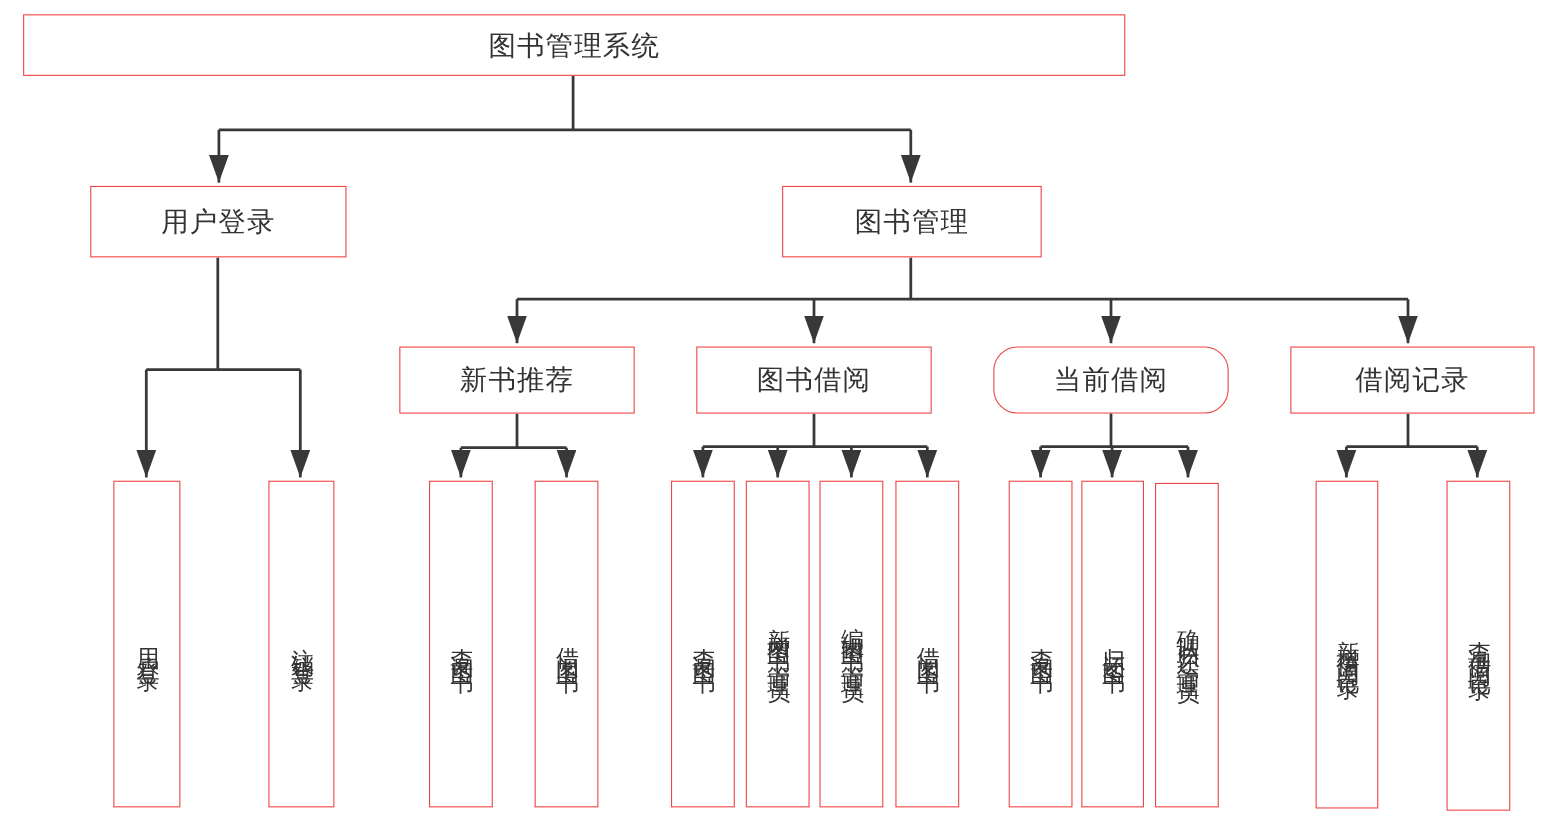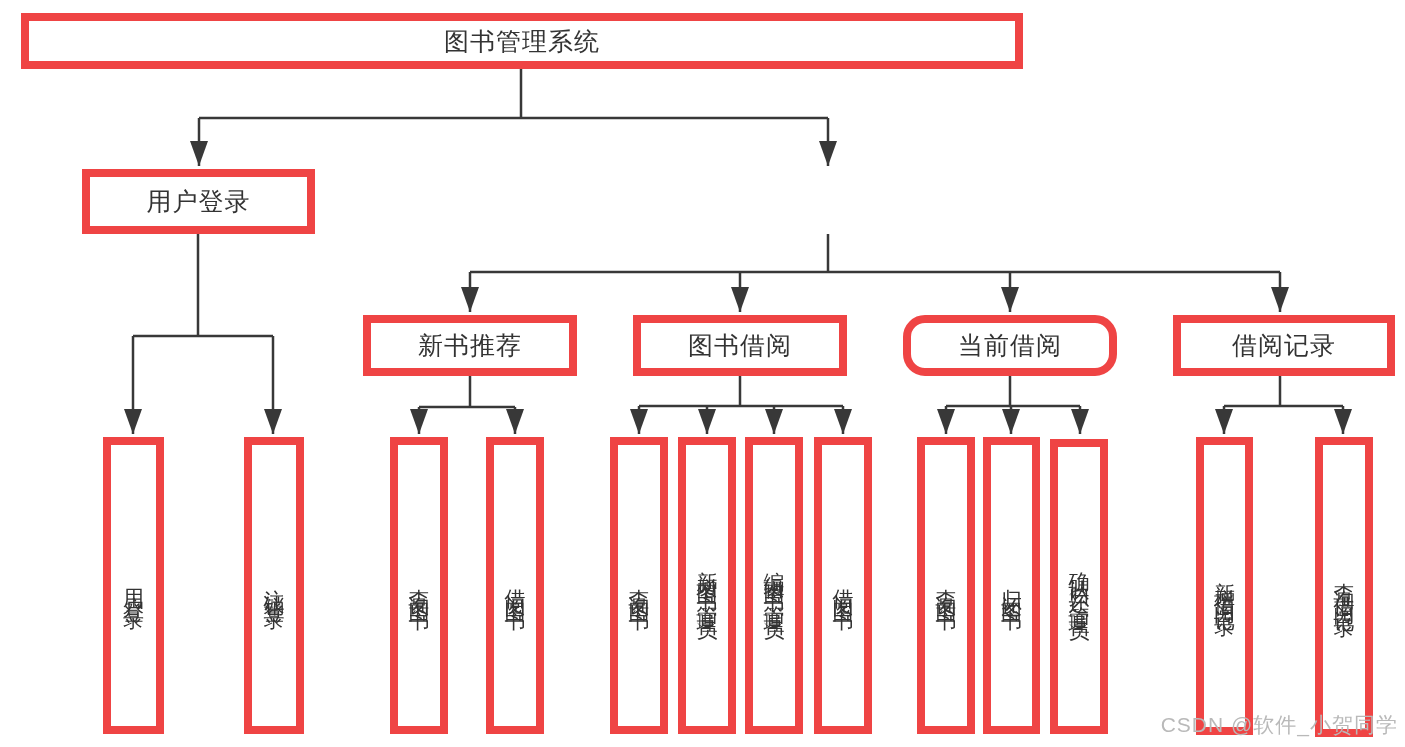--- a/index.html
+++ b/index.html
@@ -12,21 +12,21 @@
     font-family: "Liberation Sans", sans-serif;
   }
   .connectors {
     position: absolute;
     left: 0; top: 0;
     width: 1405px; height: 747px;
   }
   .box {
     position: absolute;
     box-sizing: border-box;
-    border: 8px solid #ef4444;
+    border: 1px solid #ef4444;
     background: #ffffff;
     display: flex;
     align-items: center;
     justify-content: center;
     color: #333333;
   }
   .hbox .label {
     font-size: 25px;
     letter-spacing: 1px;
     white-space: nowrap;
@@ -110,20 +110,23 @@
     </g>
   </svg>
 
   <div class="box hbox" style="left:21px; top:13px; width:1002px; height:56px;">
     <span class="label">图书管理系统</span>
   </div>
 
   <div class="box hbox" style="left:82px; top:169px; width:233px; height:65px;">
     <span class="label">用户登录</span>
   </div>
+  <div class="box hbox" style="left:711px; top:169px; width:236px; height:65px;">
+    <span class="label">图书管理</span>
+  </div>
 
   <div class="box hbox" style="left:363px; top:315px; width:214px; height:61px;align-items:center;">
     <span class="label">新书推荐</span>
   </div>
   <div class="box hbox" style="left:633px; top:315px; width:214px; height:61px;">
     <span class="label">图书借阅</span>
   </div>
   <div class="box hbox" style="left:903px; top:315px; width:214px; height:61px;border-radius:22px;">
     <span class="label">当前借阅</span>
   </div>
@@ -168,15 +171,14 @@
     <span class="label">确认归还（管理员）</span>
   </div>
 
   <div class="box vbox" style="left:1196px; top:437px; width:57px; height:298px;">
     <span class="label">新增借阅记录</span>
   </div>
   <div class="box vbox" style="left:1315px; top:437px; width:58px; height:300px;">
     <span class="label">查询借阅记录</span>
   </div>
 
-  <div class="watermark">CSDN @软件_小贺同学</div>
 
 </div>
 
 </body></html>

